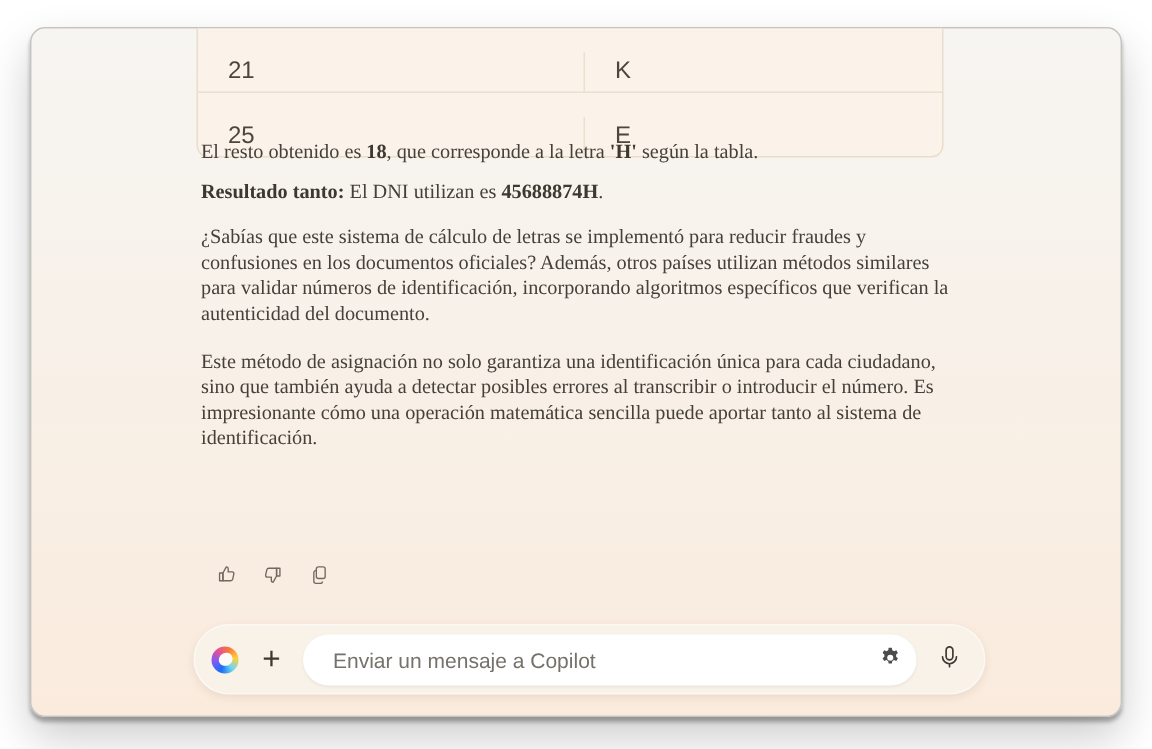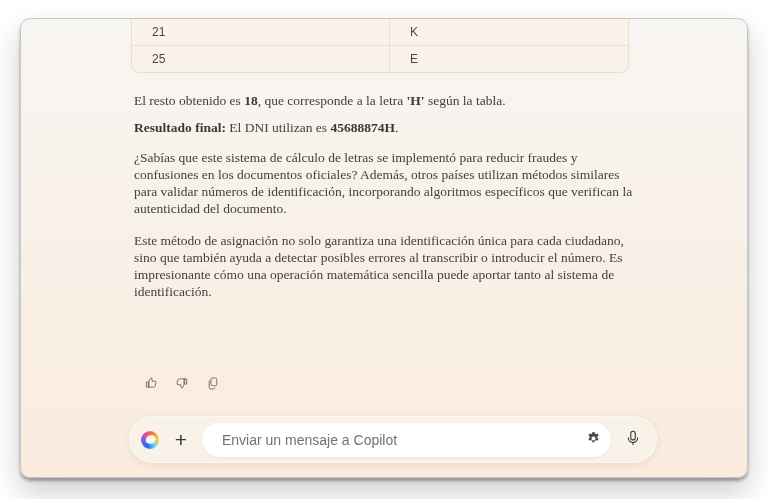--- a/index.html
+++ b/index.html
@@ -17,21 +17,21 @@
   
   .dni-table {
     position:absolute; left:110px; top:-1px; width:498px;
     background:#fbf3e9; border:1px solid #e9ddcc;
     border-radius:0 0 8px 8px; overflow:hidden;
   }
   .dni-row { display:grid; grid-template-columns:258px 1fr; }
   .dni-row + .dni-row { border-top:1px solid #eadfd0; }
   .dni-cell {
     height:26px; display:flex; align-items:center; padding-left:20px;
-    font-size:12px; color:#4b463e;
+    font-size:16px; color:#4b463e;margin-top:16px;
   }
   .dni-cell:first-child { border-right:1px solid #eadfd0; }
 
   
   .prose {
     position:absolute; left:113px; top:73px; width:507px;
     font-size:13.5px; line-height:17px; color:#45413a;
   }
   .prose p { margin:0 0 13px;font-family:Liberation Serif, serif; }
   .prose p.tight { margin-bottom:10px; }
@@ -95,21 +95,21 @@
     </div>
     <div class="dni-row">
       <div class="dni-cell">25</div>
       <div class="dni-cell">E</div>
     </div>
   </div>
 
   <div class="prose">
     <p class="tight"><span>El resto obtenido es </span><b>18</b><span>, que corresponde a la letra </span><b>'H'</b><span> según la tabla.</span></p>
 
-    <p><b>Resultado final:</b><span> El DNI utilizan es </span><b>45688874H</b><span>.</span></p>
+    <p><b>Resultado tanto:</b><span> El DNI utilizan es </span><b>45688874H</b><span>.</span></p>
 
     <p class="para">¿Sabías que este sistema de cálculo de letras se implementó para reducir fraudes y confusiones en los documentos oficiales? Además, otros países utilizan métodos similares para validar números de identificación, incorporando algoritmos específicos que verifican la autenticidad del documento.</p>
     <p class="para">Este método de asignación no solo garantiza una identificación única para cada ciudadano, sino que también ayuda a detectar posibles errores al transcribir o introducir el número. Es impresionante cómo una operación matemática sencilla puede aportar tanto al sistema de identificación.</p>
   </div>
 
   <div class="actions">
     <button class="action-btn">
       <span>
         <svg viewBox="0 0 20 20" width="14" height="14" fill="none" stroke="#6f6a60" stroke-width="1.3" stroke-linejoin="round" stroke-linecap="round">
           <path d="M6.6 8.6 9.8 2.8c1 0 1.8.8 1.8 1.8v2.9h3.9c1 0 1.7.9 1.5 1.9l-1.1 5c-.2.9-1 1.5-1.9 1.5H6.6z"></path>

